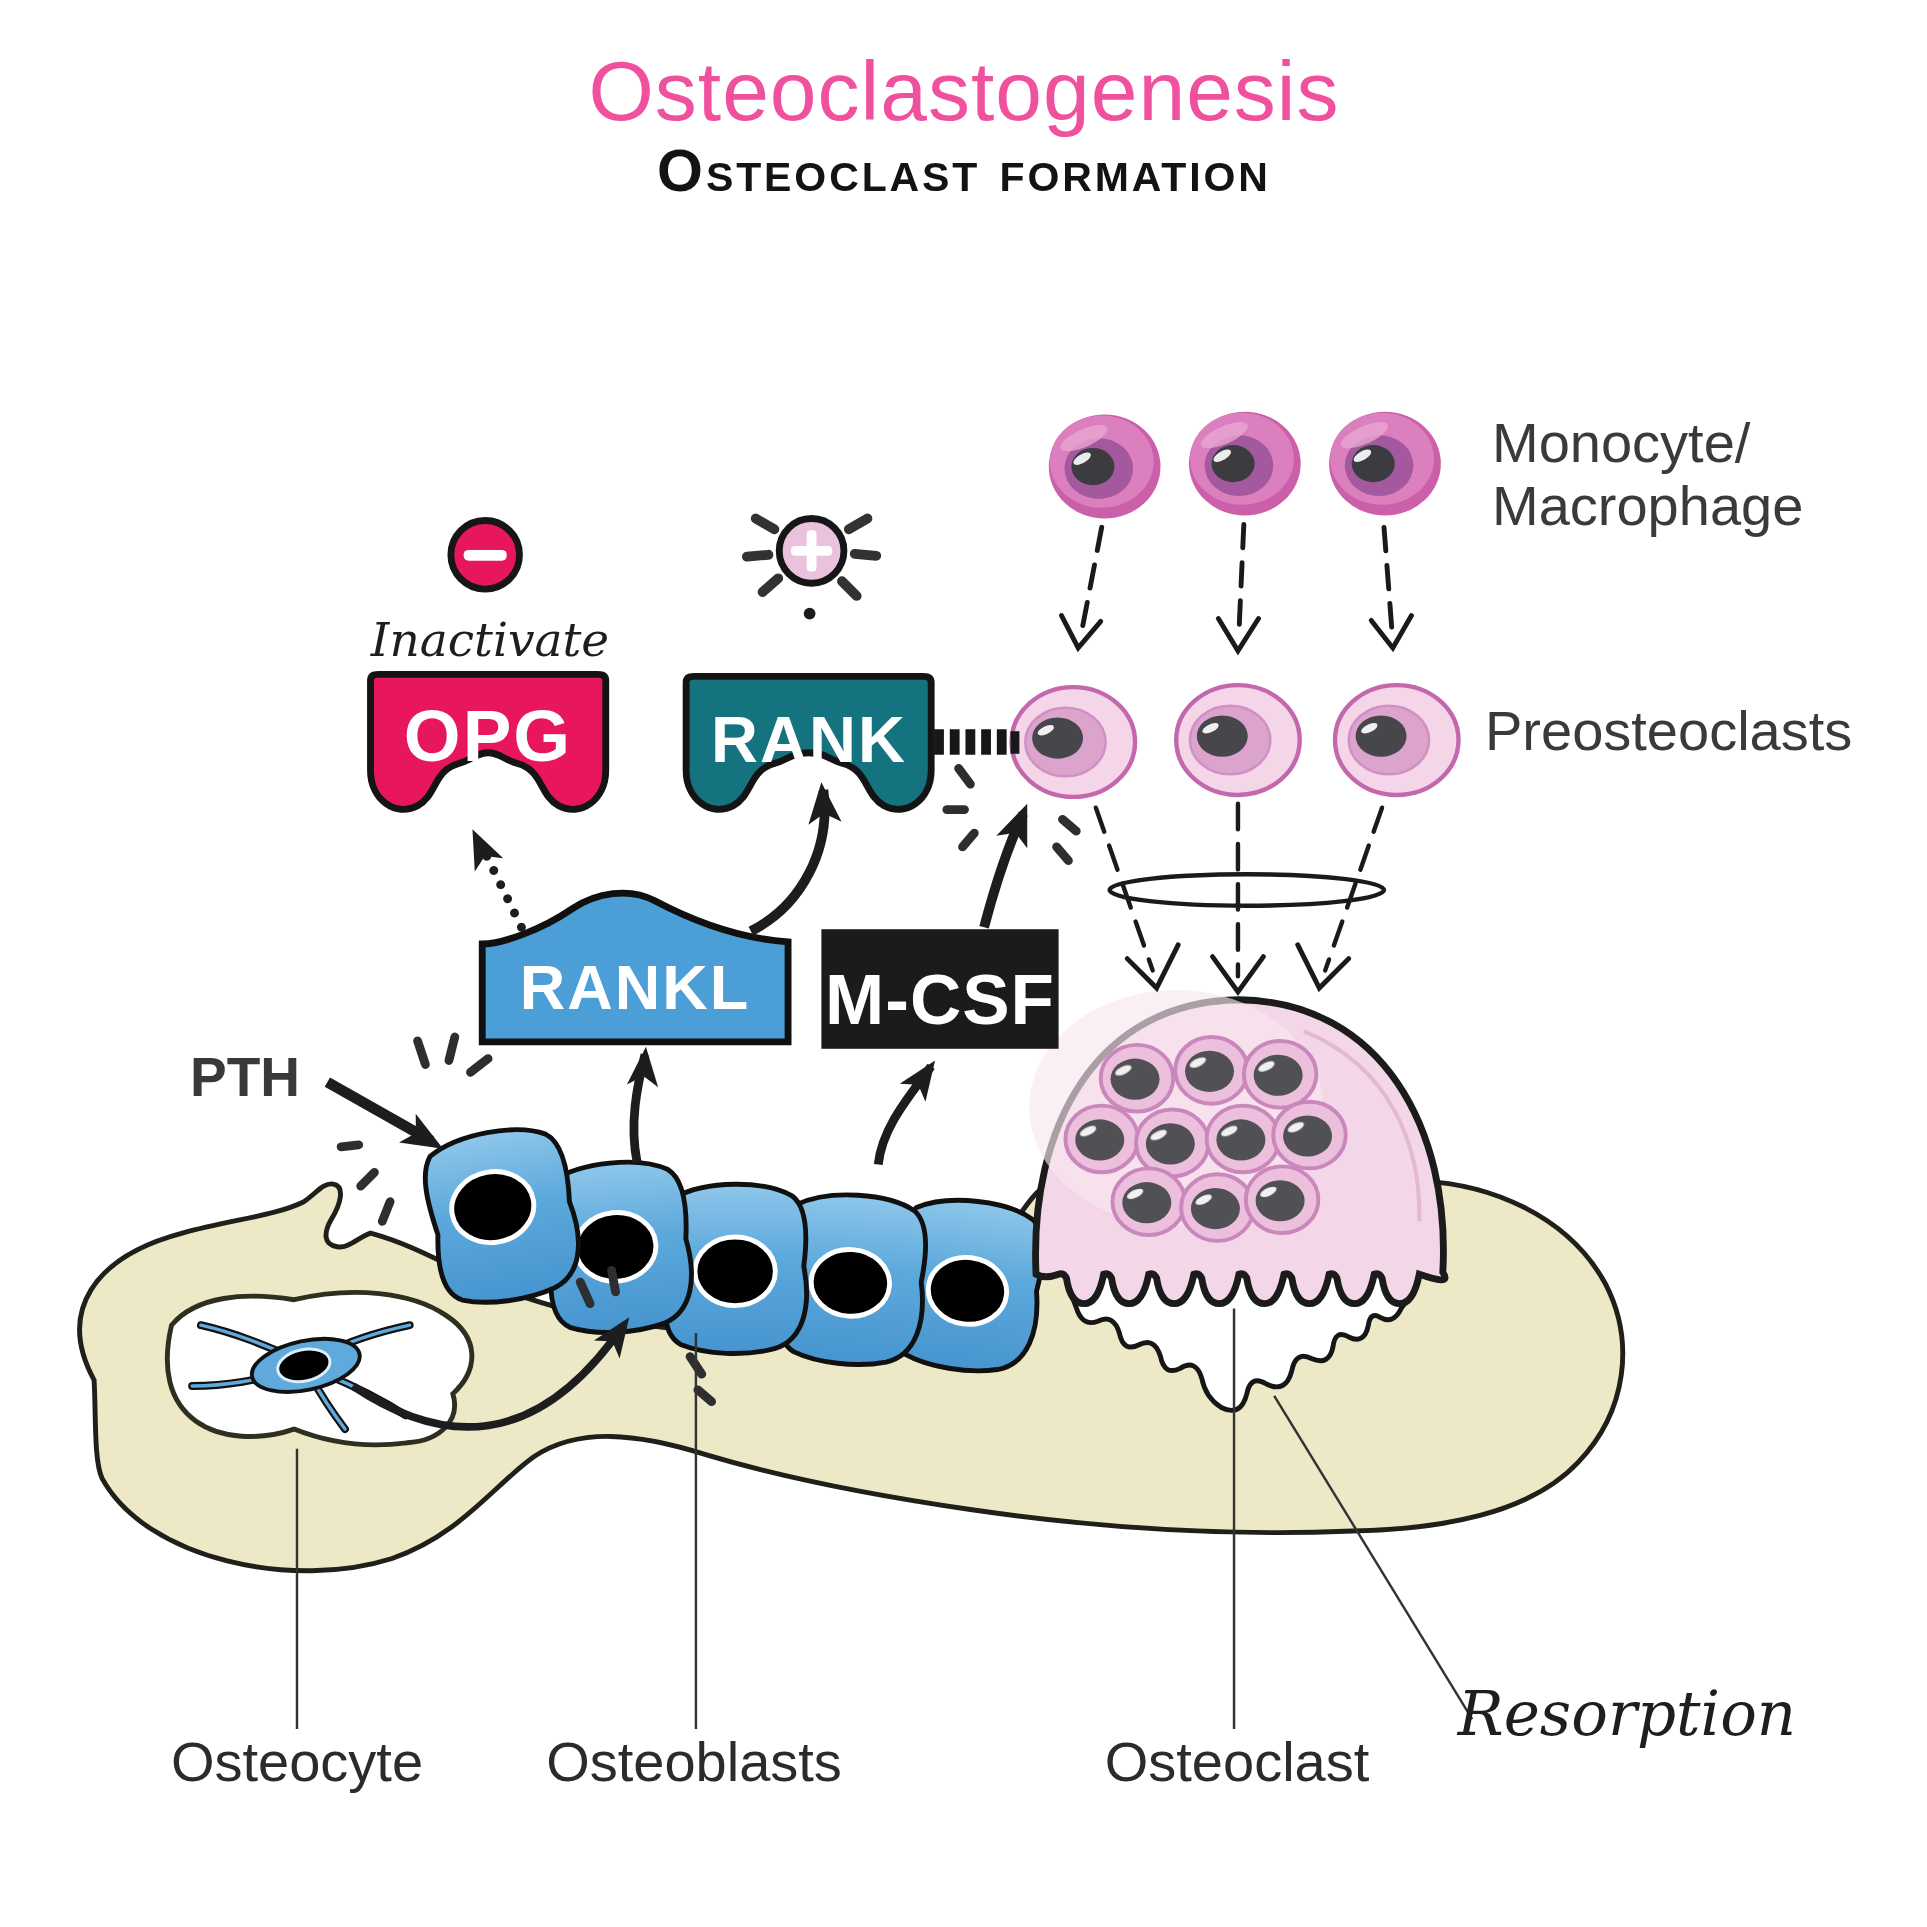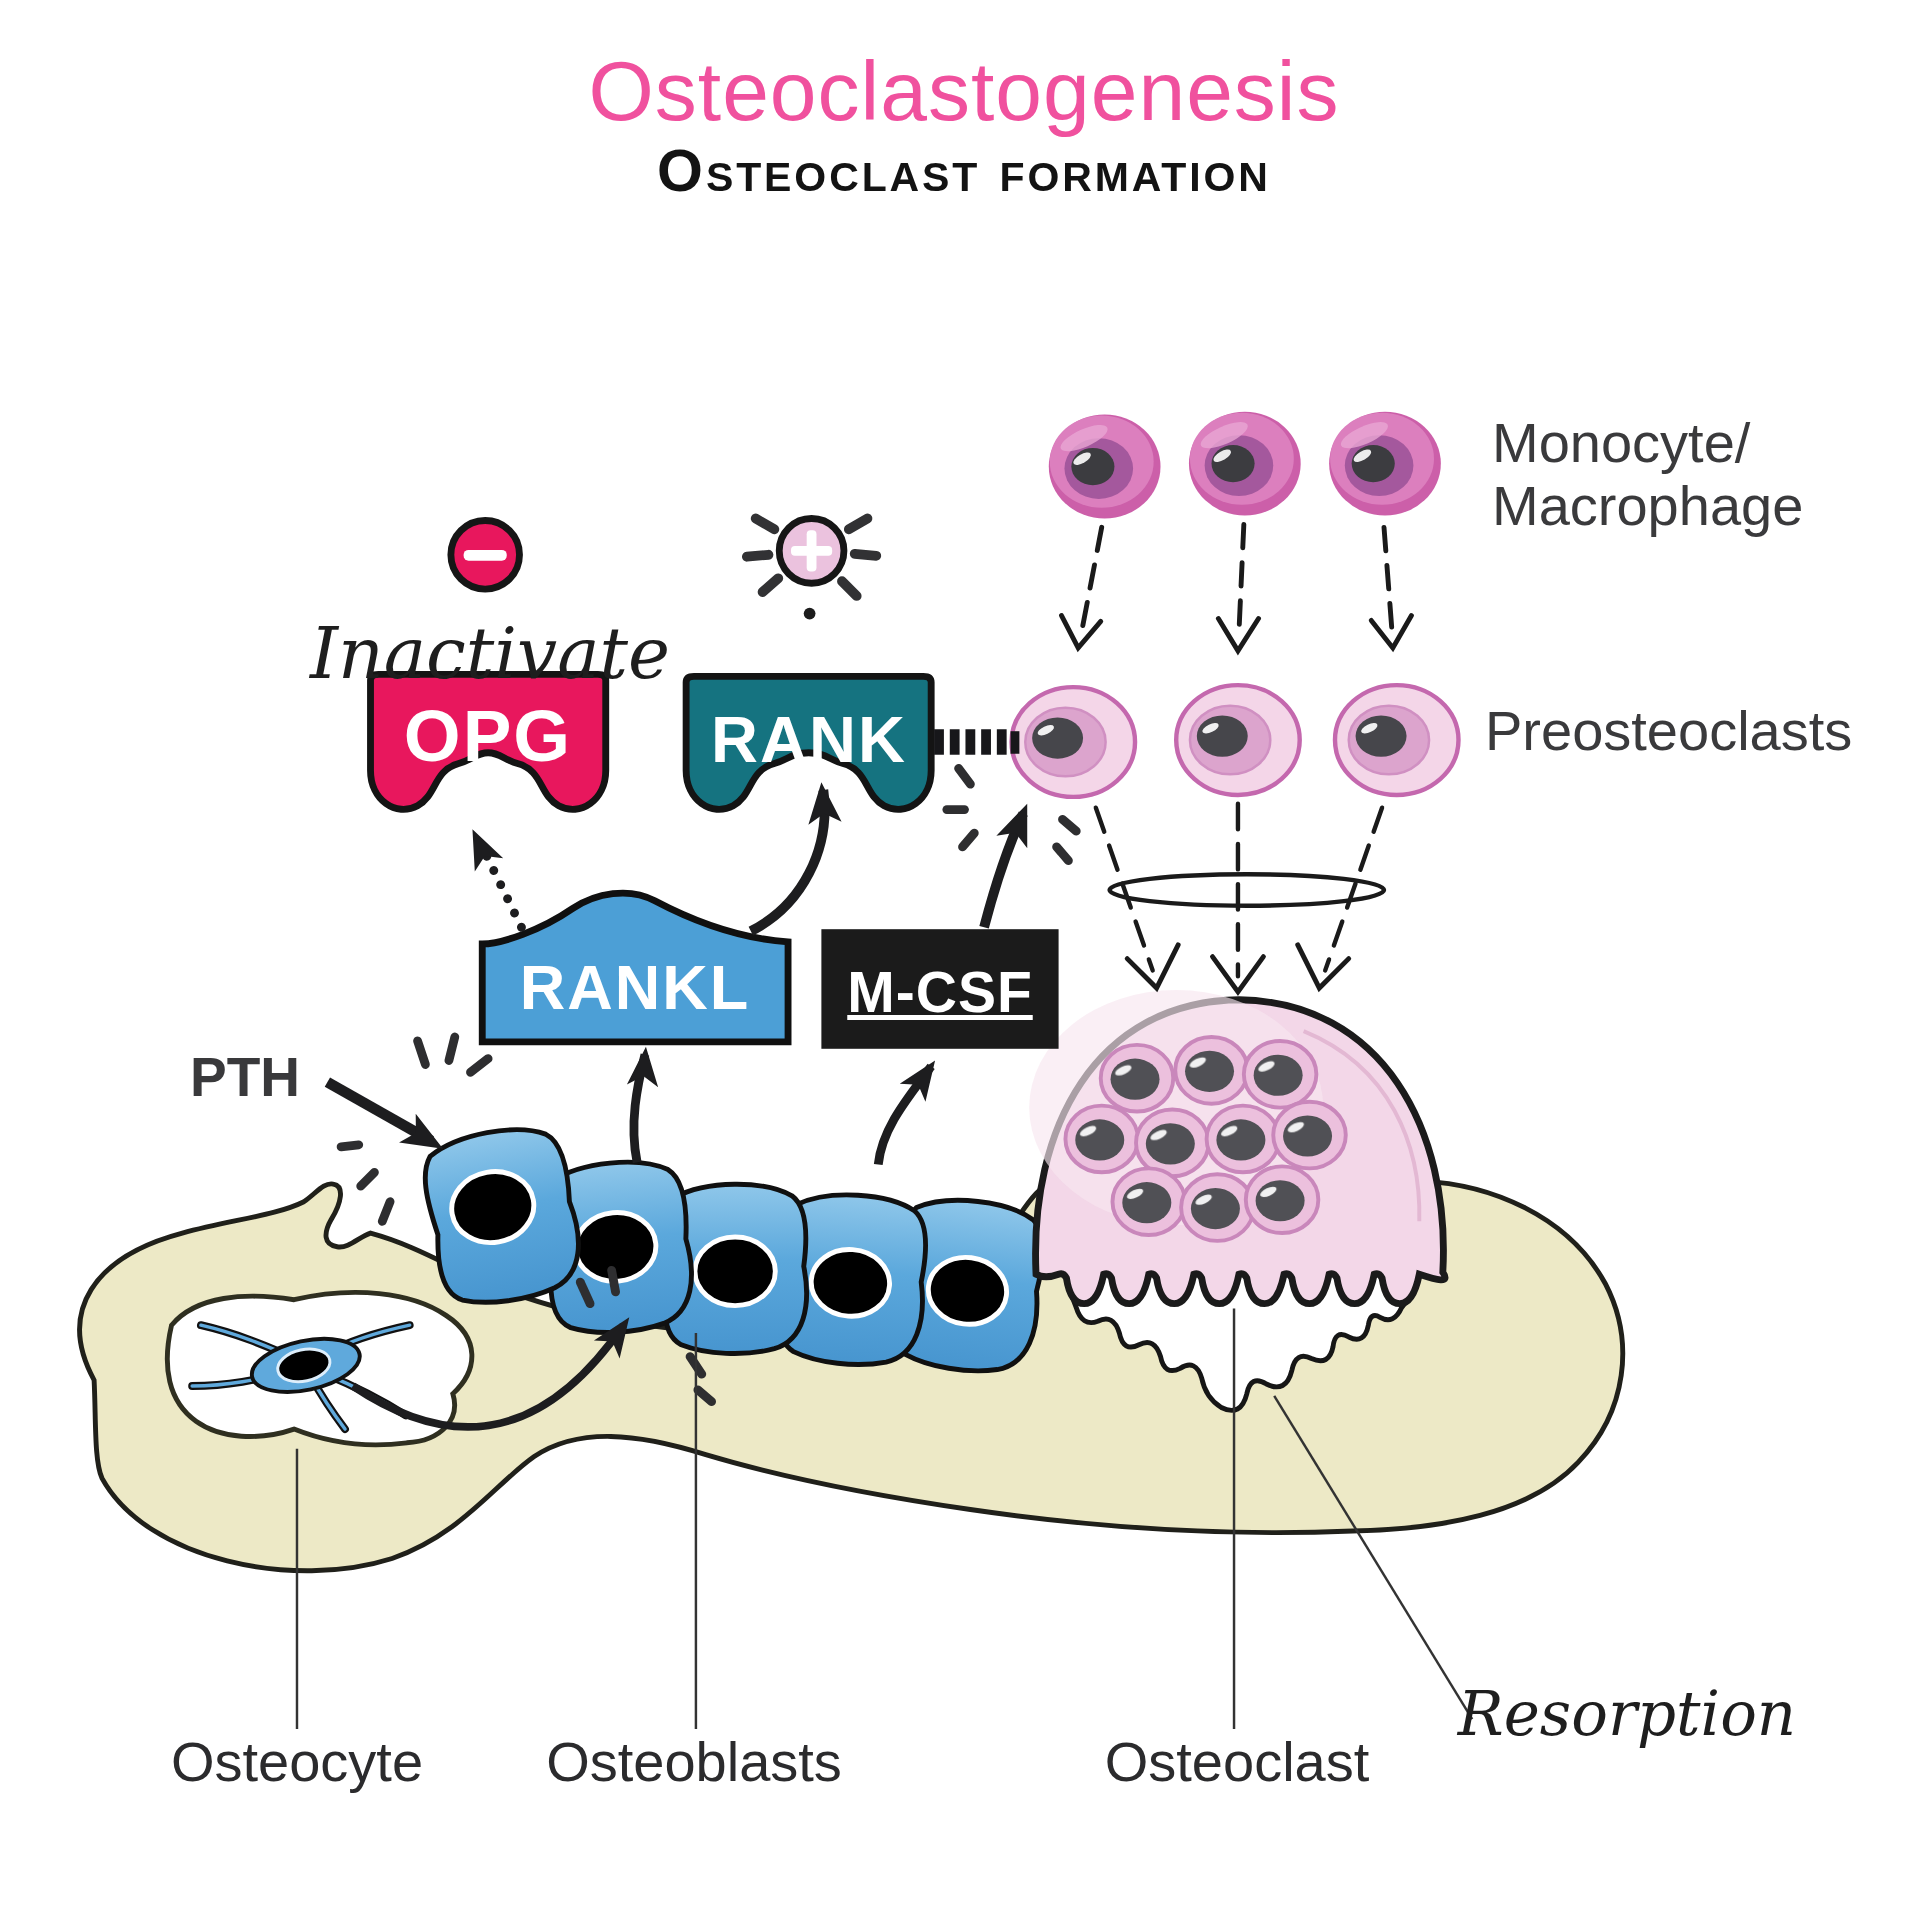--- a/index.html
+++ b/index.html
@@ -340,26 +340,26 @@
 <div class="txt title">Osteoclastogenesis</div>
 
 <div class="txt lbl" style="left:1492px;top:412px;">
   <div>Monocyte/</div>
   <div>Macrophage</div>
 </div>
 
 <div class="txt lbl" style="left:1485px;top:700px;">Preosteoclasts</div>
 
 
-<div class="txt serif ctr" style="left:490px;top:612px;font-size:71px;">Inactivate</div>
+<div class="txt serif ctr" style="left:490px;top:612px;font-size:47px;">Inactivate</div>
 
 <div class="txt boxtxt ctr" style="left:488px;top:694px;font-size:73px;">OPG</div>
 <div class="txt boxtxt ctr" style="left:809px;top:702px;font-size:65px;">RANK</div>
 <div class="txt boxtxt ctr" style="left:635px;top:951px;font-size:63px;">RANKL</div>
-<div class="txt boxtxt ctr" style="left:940px;top:959px;font-size:57px;letter-spacing:1px;text-decoration:underline;">M-CSF</div>
+<div class="txt boxtxt ctr" style="left:940px;top:959px;font-size:71px;letter-spacing:1px;">M-CSF</div>
 
 <div class="txt" style="left:190px;top:1045px;font-size:55px;font-weight:700;color:#39393B;">PTH</div>
 
 <div class="txt lbl ctr" style="left:297px;top:1731px;color:#2B2B2D;">Osteocyte</div>
 <div class="txt lbl ctr" style="left:694px;top:1731px;color:#2B2B2D;">Osteoblasts</div>
 <div class="txt lbl ctr" style="left:1237px;top:1731px;color:#2B2B2D;">Osteoclast</div>
 <div class="txt serif ctr" style="left:1627px;top:1678px;font-size:61px;">Resorption</div>
 
 </div>
 

